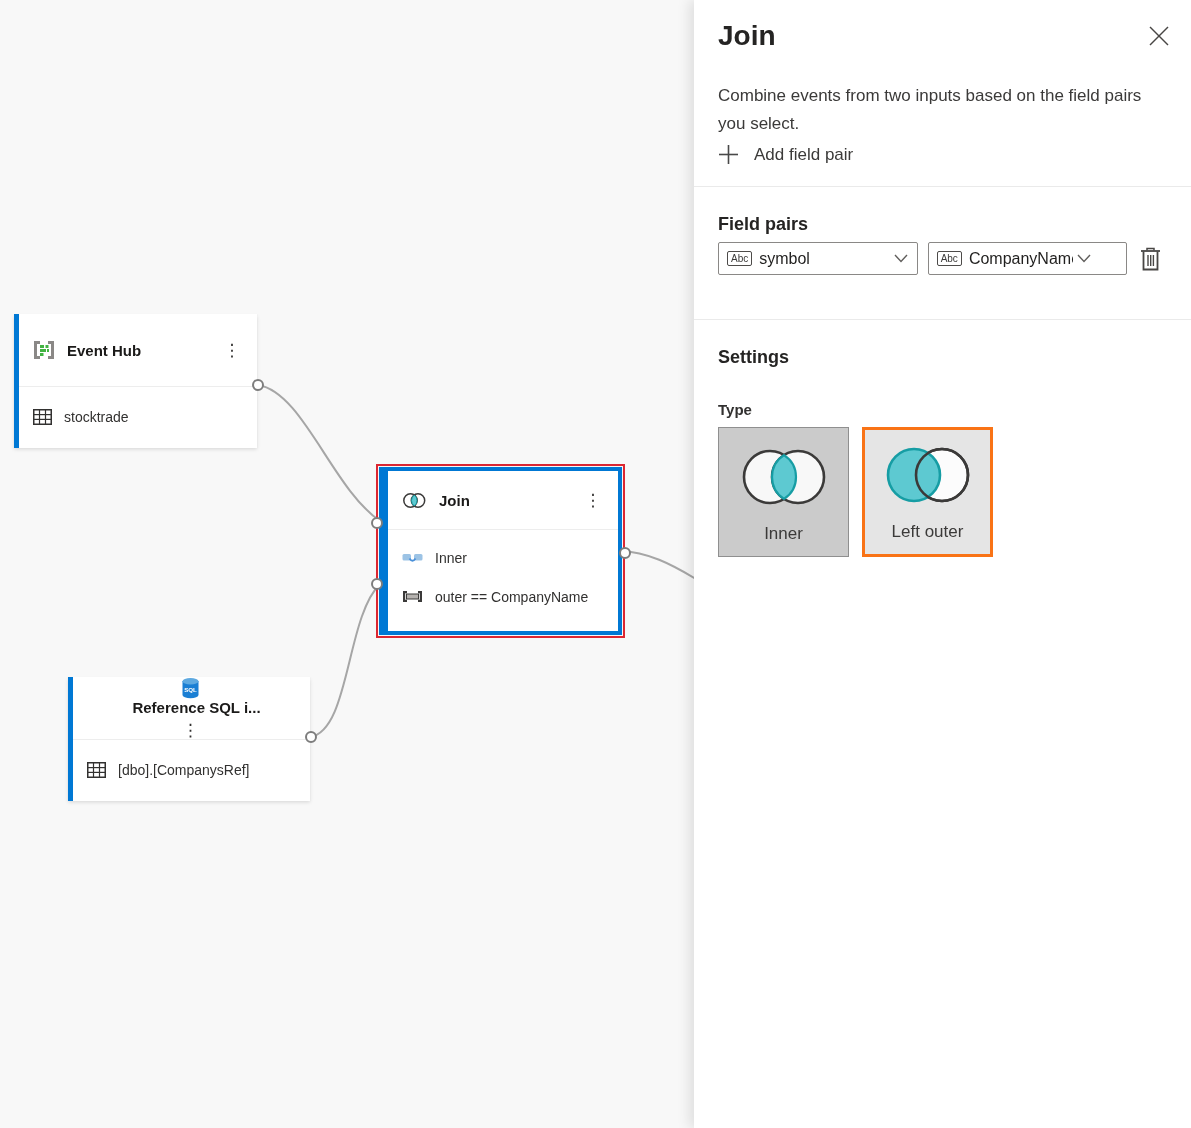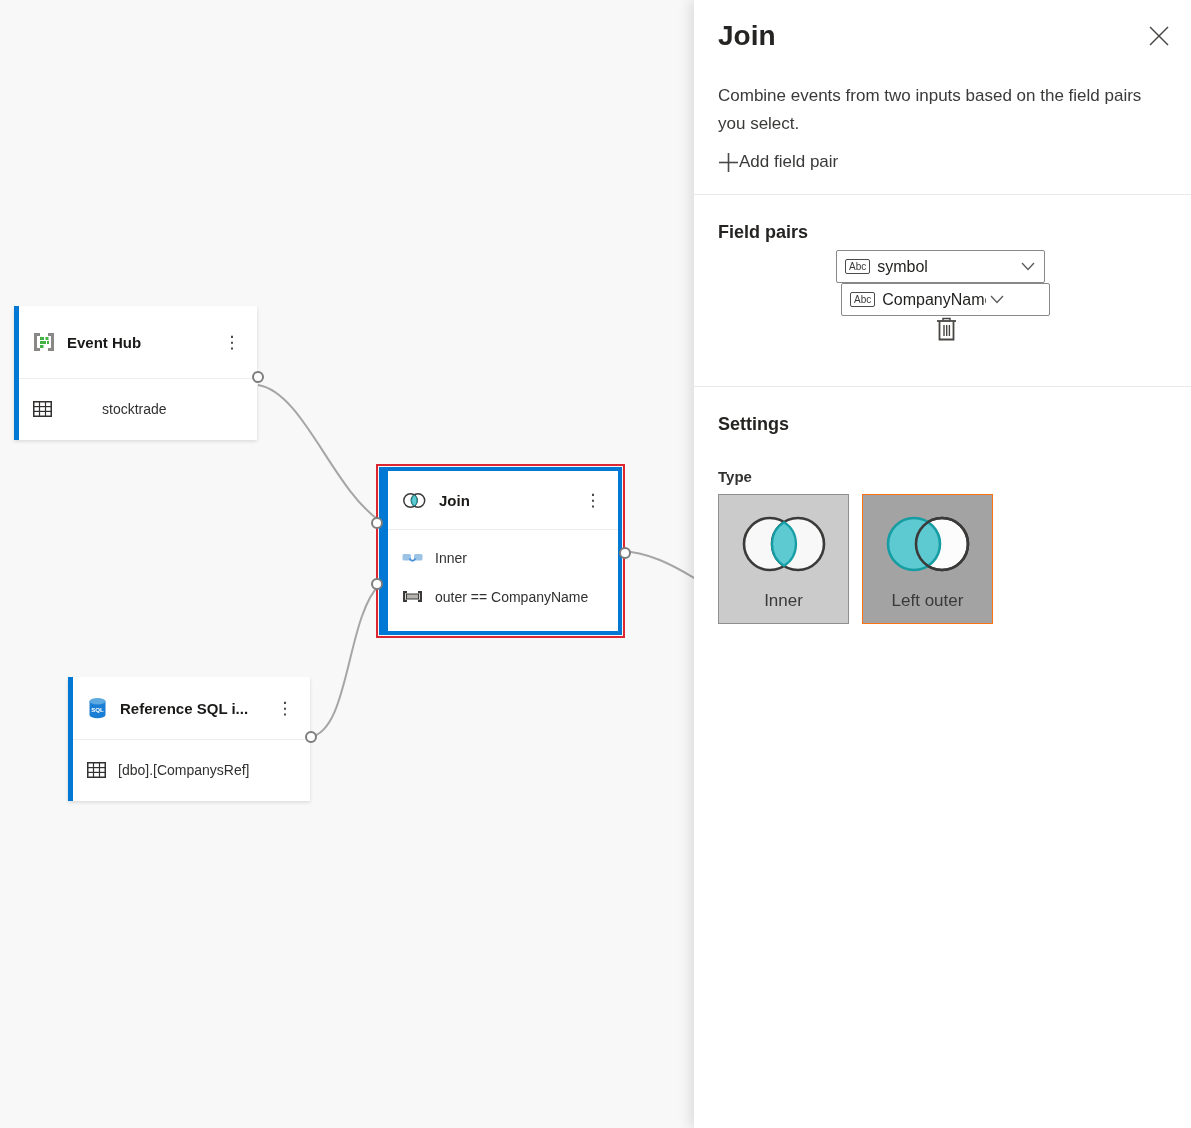--- a/index.html
+++ b/index.html
@@ -16,26 +16,26 @@
   .node-accent { border-left:5px solid #0078d4; }
   .node-header { display:flex; align-items:center; padding:0 16px 0 14px; }
   .node-title { font-size:15px; font-weight:bold; color:#1b1a19; flex:1; margin-left:12px;
                 white-space:nowrap; overflow:hidden; }
   .kebab { width:18px; text-align:center; font-size:17px; color:#323130; cursor:pointer;
            letter-spacing:0; line-height:1; user-select:none; }
   .node-divider { border-top:1px solid #ededed; }
   .node-row { display:flex; align-items:center; padding:0 14px; font-size:14px; color:#323130; }
   .node-row .row-label { margin-left:12px; white-space:nowrap; }
 
-  .node-eventhub { left:14px; top:306px; width:243px; height:134px; }
+  .node-eventhub { left:14px; top:314px; width:243px; height:134px; }
   .node-eventhub .node-header { height:72px; }
-  .node-eventhub .node-row { height:60px;gap:38px; }
+  .node-eventhub .node-row { height:60px; }
 
   .node-refsql { left:68px; top:677px; width:242px; height:124px; }
-  .node-refsql .node-header { height:62px; }
+  .node-refsql .node-header { height:62px;flex-direction:column; }
   .node-refsql .node-row { height:60px; }
 
   .join-outer { position:absolute; left:376px; top:464px; width:249px; height:174px;
                 border:2px solid #dc2732; z-index:2; background:transparent; }
   .join-inner { position:absolute; left:1px; top:1px; right:1px; bottom:1px; background:#fff;
                 border:4px solid #0078d4; border-left:9px solid #0078d4; }
   .join-inner .node-header { height:58px; }
   .join-inner .node-row { height:39px; font-size:14px; }
   .join-inner .node-row.first { margin-top:8px; }
 
@@ -43,42 +43,42 @@
           border:2px solid #7d7d7d; z-index:3; cursor:crosshair; }
 
   
   .panel { position:relative; width:497px; height:1128px; background:#fff; flex:none;
            box-shadow:-5px 0 12px rgba(0,0,0,.10); z-index:5; }
   .panel-pad { padding:0 28px 0 24px; }
   .panel-title { font-size:28px; font-weight:600; color:#252423; padding-top:20px; }
   .close-btn { position:absolute; top:24px; right:20px; width:24px; height:24px; cursor:pointer;
                display:flex; align-items:center; justify-content:center; }
   .panel-desc { margin-top:30px; font-size:17px; line-height:28px; color:#3b3a39; max-width:445px; }
-  .add-pair { margin-top:14px; display:flex; cursor:pointer;
+  .add-pair { margin-top:6px; display:flex; align-items:center; gap:15px; cursor:pointer;
               font-size:17px; color:#3b3a39; width:fit-content; }
   .h-divider { border-top:1px solid #eaeaea; margin-top:21px; }
   .section-heading { font-size:18px; font-weight:700; color:#252423; margin-top:27px; }
   .pair-labels { display:flex; margin-top:31px; }
   .pair-labels .col-label { width:219px; font-size:15px; font-weight:600; color:#323130; }
-  .pair-row { display:flex; align-items:center; margin-top:7px;flex-direction:column; }
+  .pair-row { display:flex; align-items:center; margin-top:7px; }
   .dropdown { width:209px; height:33px; border:1px solid #8a8886; border-radius:2px; background:#fff;
               display:flex; align-items:center; padding:0 9px 0 8px; cursor:pointer; }
   .dd-right { margin-left:10px; }
   .abc-badge { flex:none; font-size:10px; color:#3b3a39; border:1px solid #4d4b49; border-radius:2px;
                padding:1px 3px 1px 3px; line-height:11px; }
   .dd-value { flex:1; margin-left:7px; font-size:16px; color:#201f1e; white-space:nowrap;
               overflow:hidden; }
   .dd-value.clip { max-width:104px; }
   .dd-chevron { flex:none; margin-left:4px; }
   .trash-btn { margin-left:11px; width:26px; height:26px; display:flex; align-items:center;
                justify-content:center; cursor:pointer; }
   .divider-2 { margin-top:44px; }
   .type-label { font-size:15px; font-weight:600; color:#323130; margin-top:33px; }
   .type-cards { display:flex; gap:13px; margin-top:9px; }
-  .type-card { width:131px; height:130px; background:#a3a3a3; border:1px solid #f97316; cursor:pointer;
+  .type-card { width:131px; height:130px; background:#e5e5e5; border:3px solid #f97316; cursor:pointer;
                display:flex; flex-direction:column; align-items:center; justify-content:flex-end;
                padding-bottom:12px; }
   .type-card.selected { background:#cbcbcb; border:1px solid #8f8f8f; }
   .type-card .venn { margin-bottom:14px; }
   .type-card-label { font-size:17px; color:#3b3a39; }
 
   .icon { flex:none; display:flex; align-items:center; justify-content:center; }
 </style>
 </head>
 <body>

